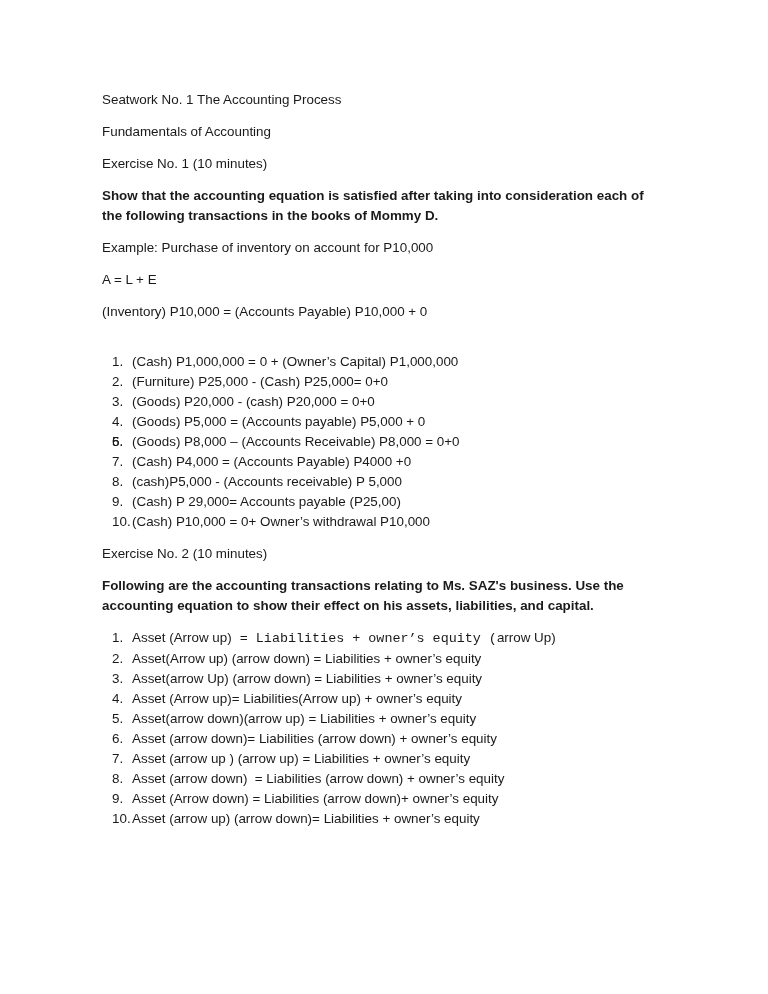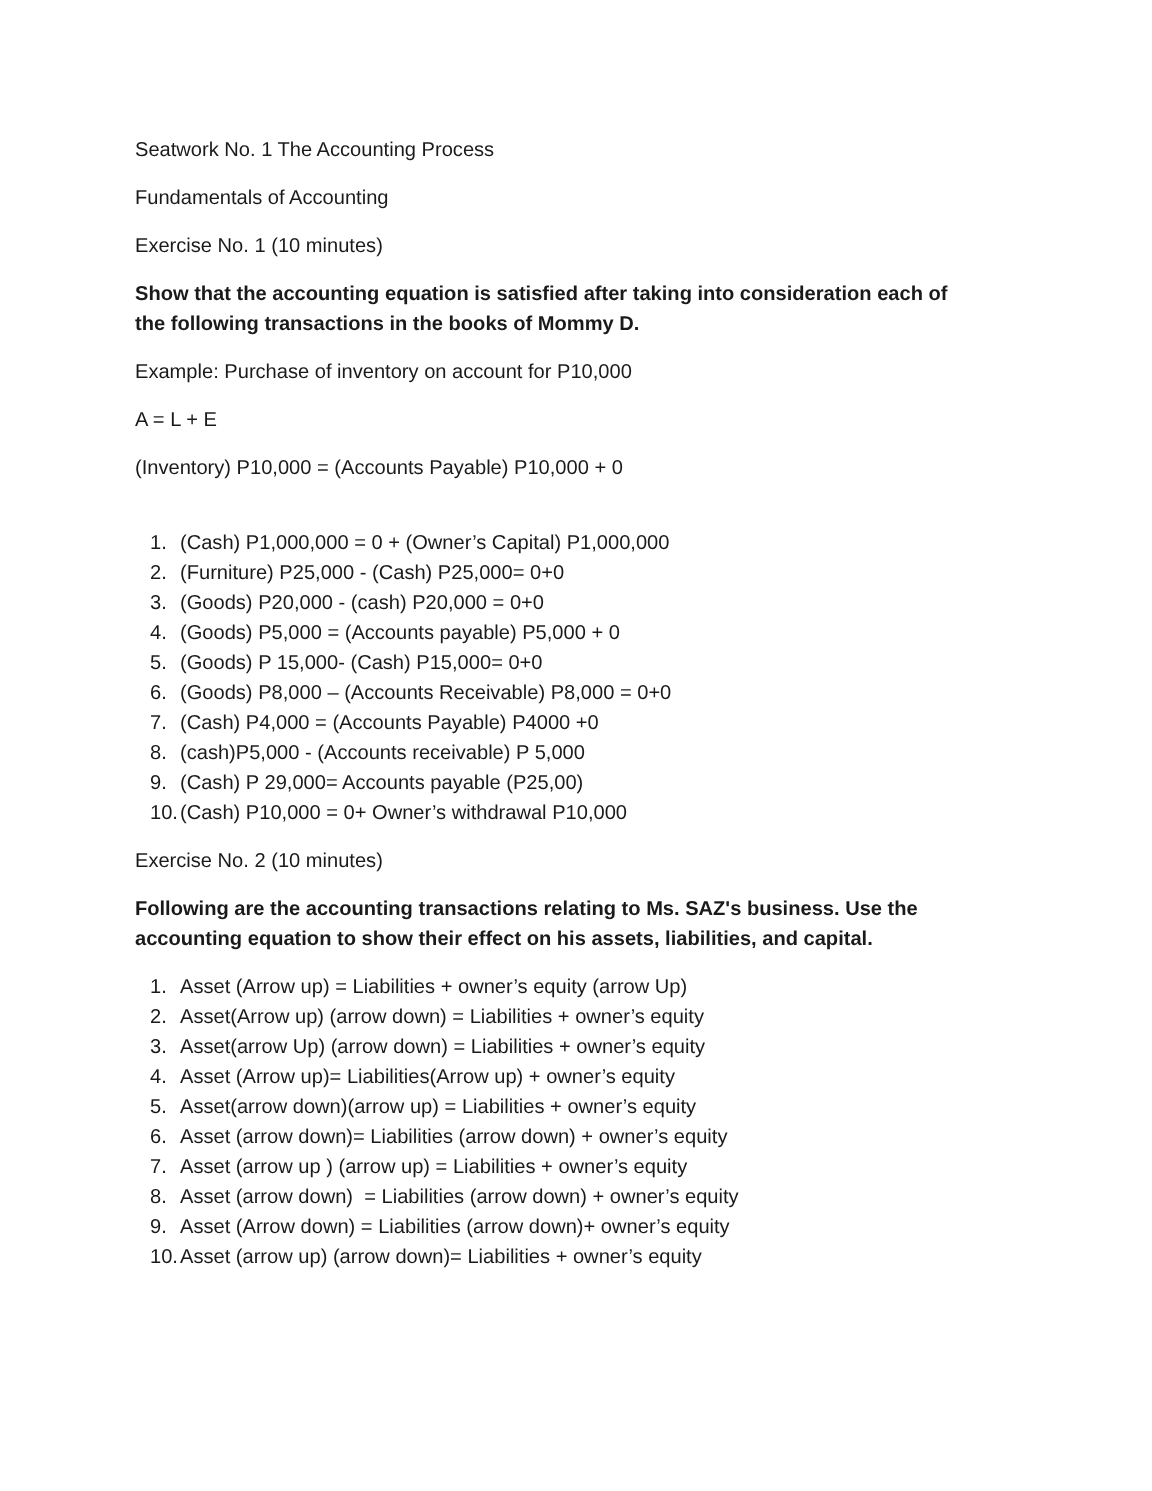--- a/index.html
+++ b/index.html
@@ -11,21 +11,21 @@
       width: 768px;
       height: 994px;
       position: relative;
       overflow: hidden;
       font-family: "Liberation Sans", "DejaVu Sans", sans-serif;
       color: #1a1a1a;
       font-size: 13.4px;
     }
     .page {
       position: absolute;
-      left: 90px;
+      left: 102px;
       top: 90px;
       width: 600px;
     }
     .para {
       margin: 0 0 12px 0;
       line-height: 20px;
       white-space: normal;
     }
     .para.wrap {
       width: 560px;
@@ -66,33 +66,33 @@
   <p class="para">A = L + E</p>
   <p class="para">(Inventory) P10,000 = (Accounts Payable) P10,000 + 0</p>
 
   <div class="spacer"></div>
 
   <ol class="list">
     <li><span class="num">1.</span><span>(Cash) P1,000,000 = 0 + (Owner’s Capital) P1,000,000</span></li>
     <li><span class="num">2.</span><span>(Furniture) P25,000 - (Cash) P25,000= 0+0</span></li>
     <li><span class="num">3.</span><span>(Goods) P20,000 - (cash) P20,000 = 0+0</span></li>
     <li><span class="num">4.</span><span>(Goods) P5,000 = (Accounts payable) P5,000 + 0</span></li>
-    <li><span class="num">5.</span><span>(Goods) P 15,000- (Cash) P15,000= 0+0</span></li>
+    <li><span class="num">5.</span></li>
     <li><span class="num">6.</span><span>(Goods) P8,000 – (Accounts Receivable) P8,000 = 0+0</span></li>
     <li><span class="num">7.</span><span>(Cash) P4,000 = (Accounts Payable) P4000 +0</span></li>
     <li><span class="num">8.</span><span>(cash)P5,000 - (Accounts receivable) P 5,000</span></li>
     <li><span class="num">9.</span><span>(Cash) P 29,000= Accounts payable (P25,00)</span></li>
     <li><span class="num">10.</span><span>(Cash) P10,000 = 0+ Owner’s withdrawal P10,000</span></li>
   </ol>
 
   <p class="para">Exercise No. 2 (10 minutes)</p>
   <p class="para wrap" style="width:580px">Following are the accounting transactions relating to Ms. SAZ's business. Use the accounting equation to show their effect on his assets, liabilities, and capital.</p>
 
   <ol class="list" id="ex2-list">
-      <li><span class="num">1.</span><span><span style="white-space: pre;">Asset (</span><b style="white-space: pre;">Arrow up)</b><span style="white-space: pre;"> = Liabilities + owner’s equity (</span><b style="white-space: pre;">arrow Up)</b></span></li>
+      <li><span class="num">1.</span><span><span style="white-space: pre;">Asset (</span><b style="white-space: pre;">Arrow up)</b><span style="white-space: pre; font-family: Liberation Mono, monospace;"> = Liabilities + owner’s equity (</span><b style="white-space: pre;">arrow Up)</b></span></li>
       <li><span class="num">2.</span><span><span style="white-space: pre;">Asset(</span><b style="white-space: pre;">Arrow up) (arrow down</b><span style="white-space: pre;">) = Liabilities + owner’s equity</span></span></li>
       <li><span class="num">3.</span><span><span style="white-space: pre;">Asset(</span><b style="white-space: pre;">arrow Up) (arrow down)</b><span style="white-space: pre;"> = Liabilities + owner’s equity</span></span></li>
       <li><span class="num">4.</span><span><span style="white-space: pre;">Asset (</span><b style="white-space: pre; text-align: center;">Arrow up)=</b><span style="white-space: pre;"> Liabilities(</span><b style="white-space: pre;">Arrow up)</b><span style="white-space: pre;"> + owner’s equity</span></span></li>
       <li><span class="num">5.</span><span><span style="white-space: pre;">Asset(</span><b style="white-space: pre;">arrow down)(arrow up)</b><span style="white-space: pre;"> = Liabilities + owner’s equity</span></span></li>
       <li><span class="num">6.</span><span><span style="white-space: pre;">Asset (</span><b style="white-space: pre;">arrow down)=</b><span style="white-space: pre;"> Liabilities (</span><b style="white-space: pre;">arrow down)</b><span style="white-space: pre;"> + owner’s equity</span></span></li>
       <li><span class="num">7.</span><span><span style="white-space: pre;">Asset (</span><b style="white-space: pre;">arrow up ) (arrow up)</b><span style="white-space: pre;"> = Liabilities + owner’s equity</span></span></li>
       <li><span class="num">8.</span><span><span style="white-space: pre;">Asset (</span><b style="white-space: pre;">arrow down)</b><span style="white-space: pre;">  = Liabilities (</span><b style="white-space: pre;">arrow down)</b><span style="white-space: pre;"> + owner’s equity</span></span></li>
       <li><span class="num">9.</span><span><span style="white-space: pre;">Asset (</span><b style="white-space: pre;">Arrow down)</b><span style="white-space: pre; margin-top: 15px;"> = Liabilities (arrow down)+ owner’s equity</span></span></li>
       <li><span class="num">10.</span><span><span style="white-space: pre;">Asset (</span><b style="white-space: pre;">arrow up) (arrow down)=</b><span style="white-space: pre;"> Liabilities + owner’s equity</span></span></li>
     </ol>

